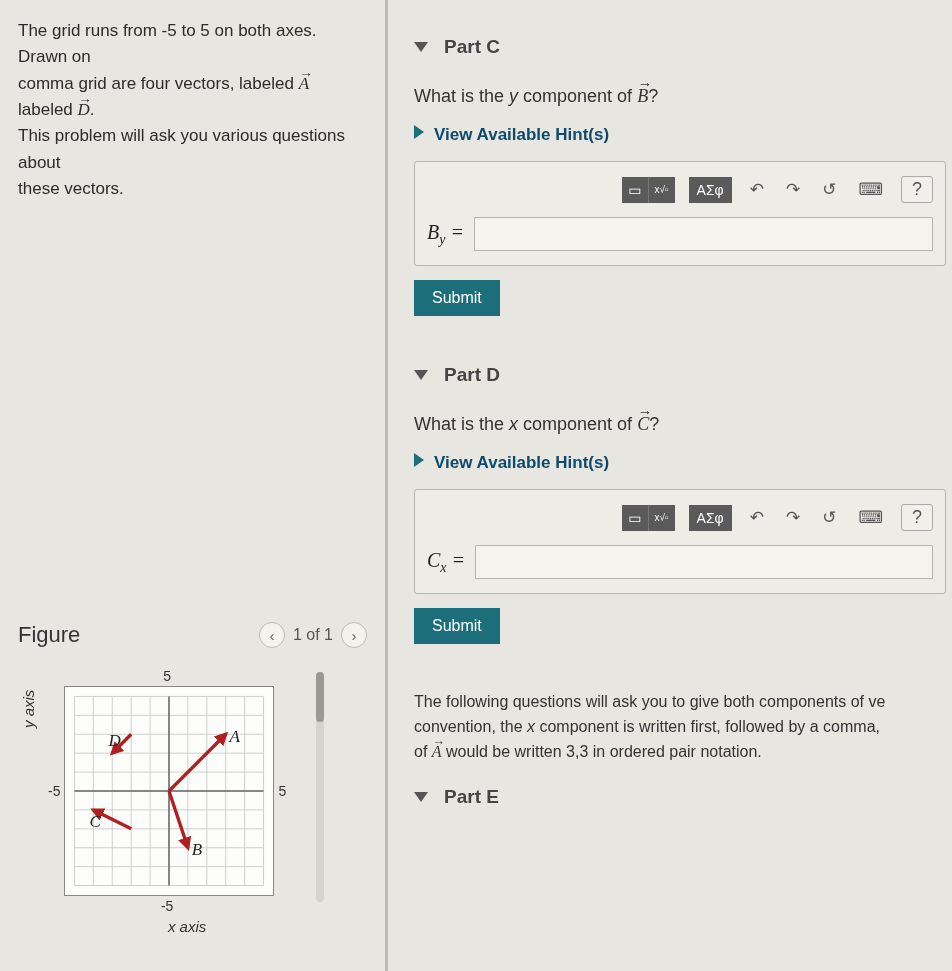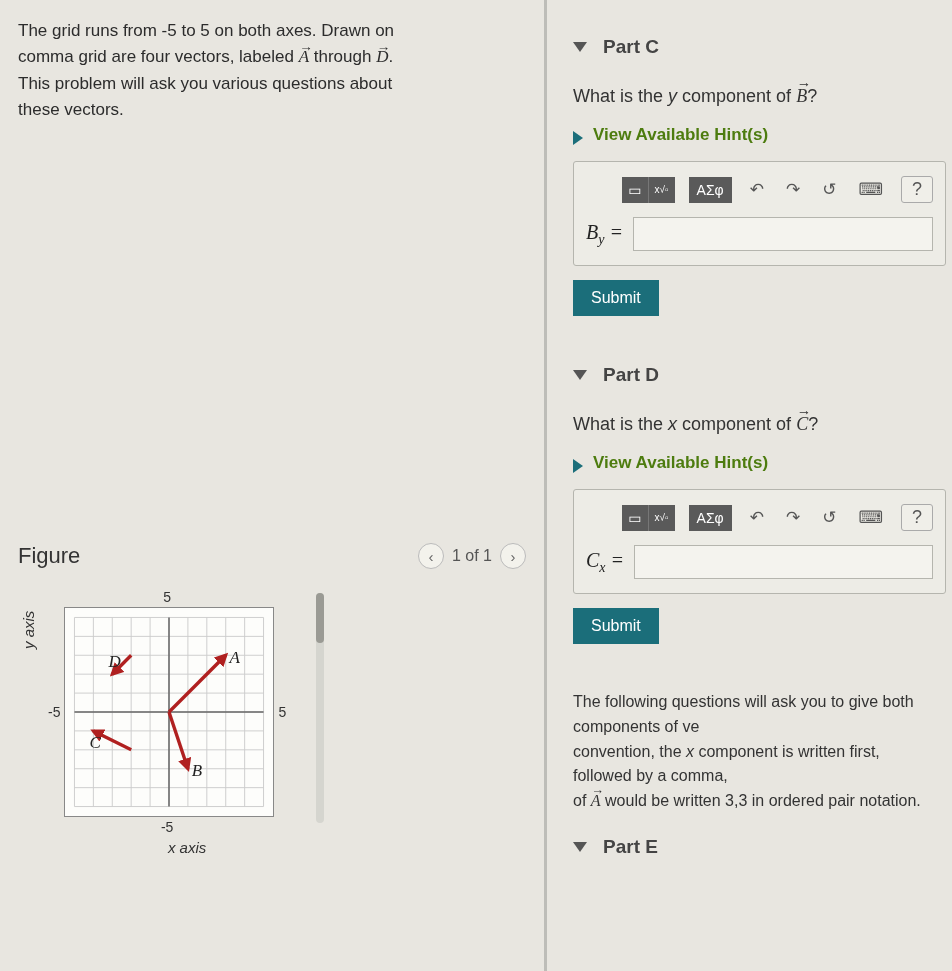--- a/index.html
+++ b/index.html
@@ -6,21 +6,21 @@
   body {
     font-family: "Helvetica Neue", Arial, sans-serif;
     background: #e8e6e0;
     width: 952px;
     height: 971px;
     overflow: hidden;
     display: flex;
     color: #333;
   }
   .left-col {
-    width: 547px;
+    width: 388px;
     padding: 18px 18px 18px 18px;
     border-right: 3px solid #bdbdb8;
     position: relative;
   }
   .right-col {
     flex: 1;
     padding: 18px 6px 18px 26px;
   }
   .intro {
     font-size: 17px;
@@ -46,22 +46,22 @@
     margin-right: 16px;
   }
   .question {
     font-size: 18px;
     color: #333;
     margin: 10px 0 18px 0;
   }
   .question i { font-style: italic; }
   .hints {
     display: flex;
-    align-items: flex-end;
-    color: #4d7c0f;
+    align-items: flex-start;
+    color: #0c4a6e;
     font-weight: bold;
     font-size: 17px;
     margin-bottom: 16px;
     cursor: pointer;
   }
   .hints .tri-r {
     display: inline-block;
     width: 0; height: 0;
     border-top: 7px solid transparent;
     border-bottom: 7px solid transparent;
@@ -234,21 +234,21 @@
   }
 </style>
 </head>
 <body>
 
 <div class="left-col">
   <div class="intro">
     <span>The grid runs from -5 to 5 on both axes. Drawn on</span><br>
     <span>comma grid are four vectors, labeled </span>
     <span class="vec-over">A</span>
-    <span> through </span>
+    <span> labeled </span>
     <span class="vec-over">D</span><span>.</span><br>
     <span>This problem will ask you various questions about</span><br>
     <span>these vectors.</span>
   </div>
 
   <div class="fig-head" style="margin-top:420px;">
     <div class="figure-title" style="margin-top:0;">Figure</div>
     <div class="fig-nav">
       <div class="circ">‹</div>
       <span>1 of 1</span>

